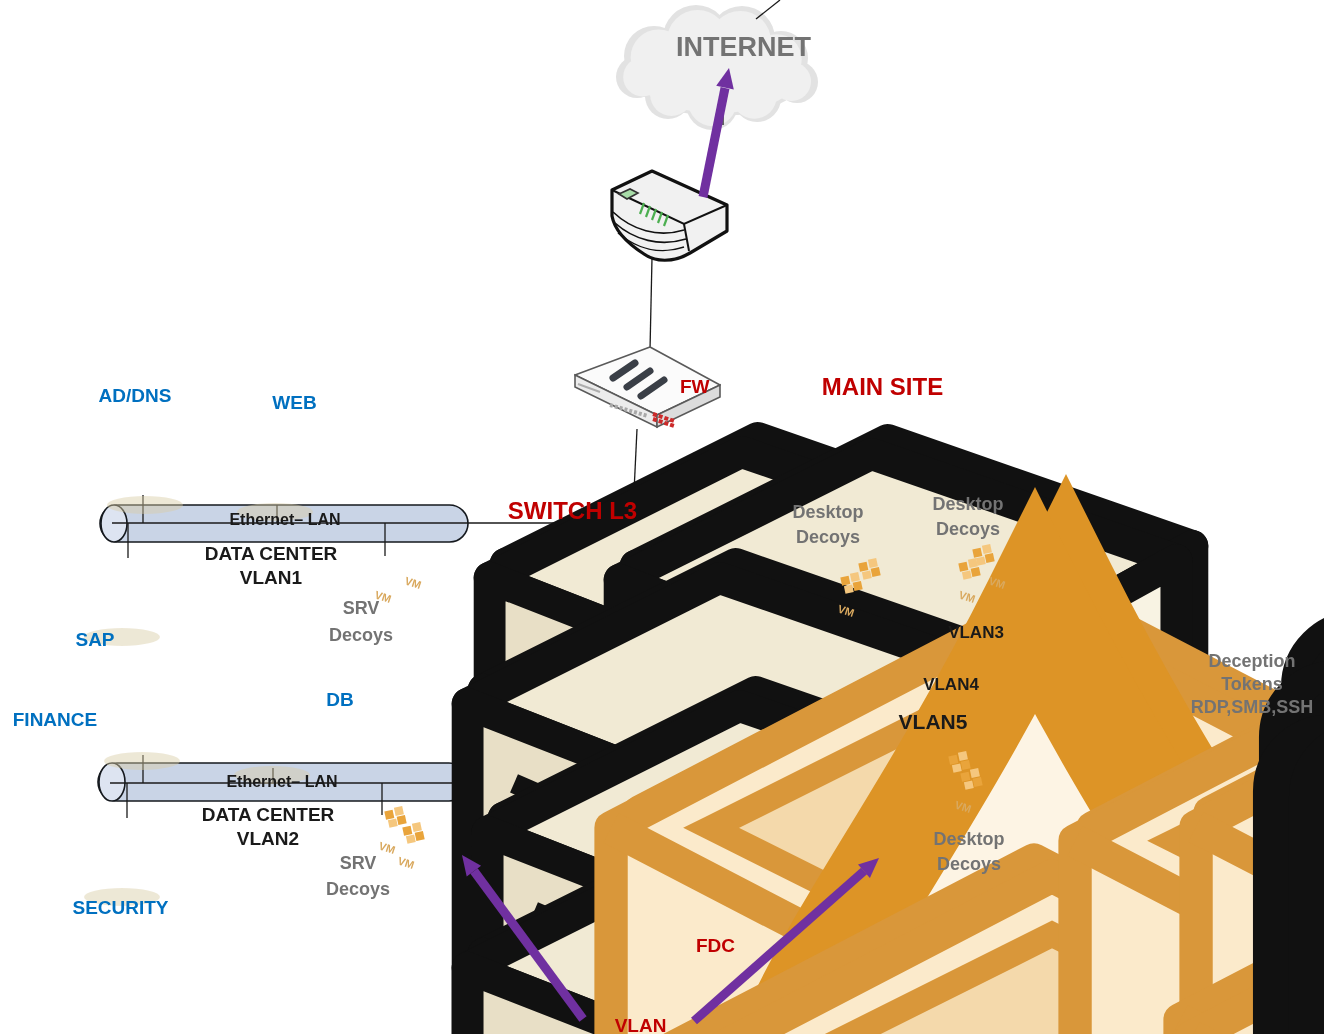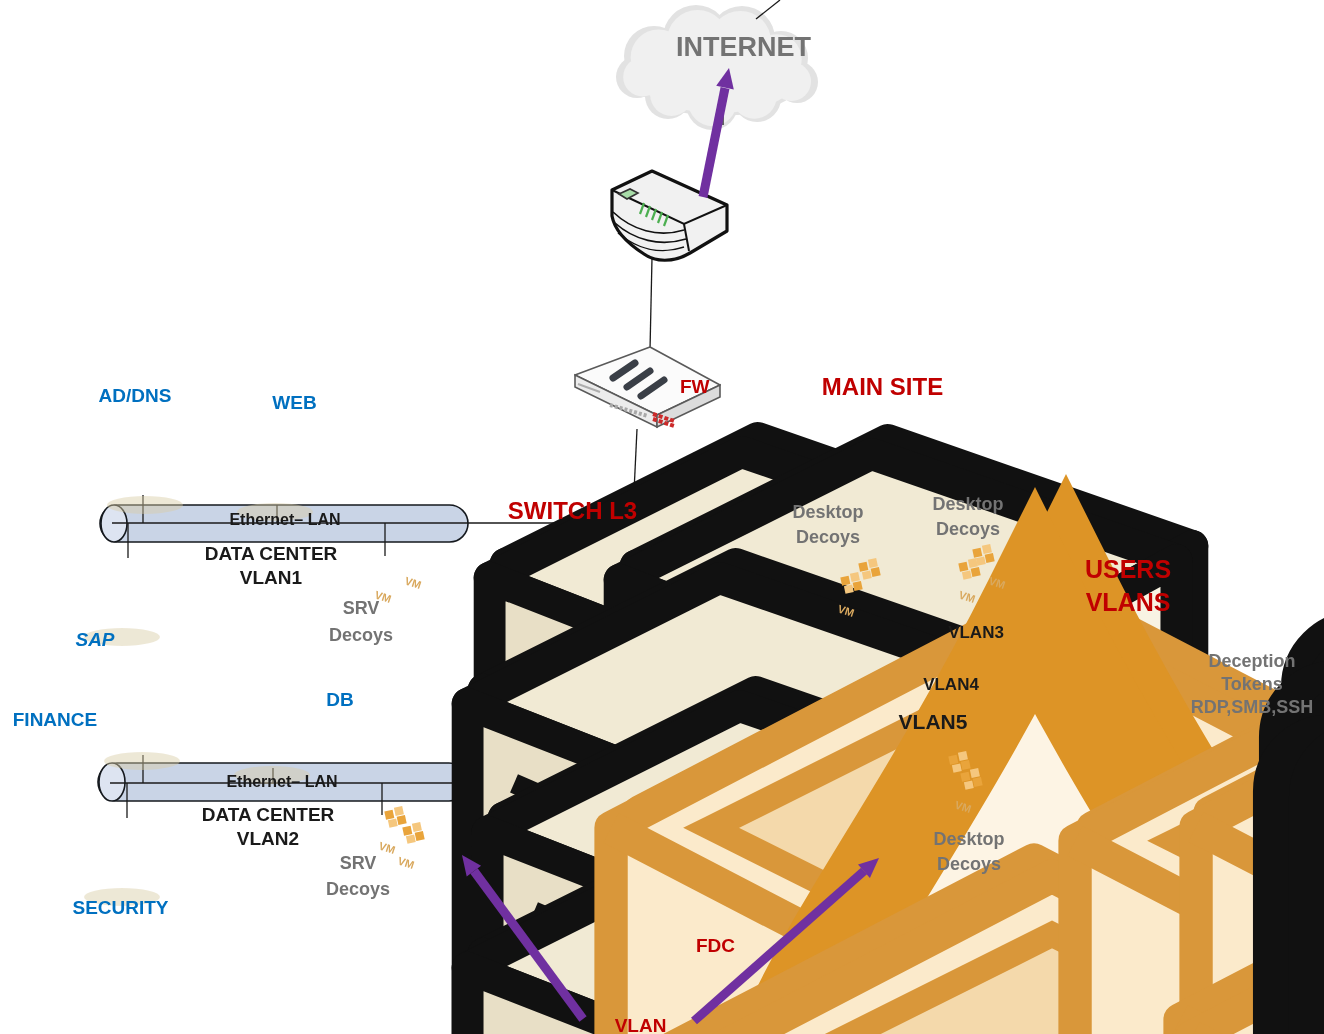--- a/index.html
+++ b/index.html
@@ -315,21 +315,21 @@
   </g>
 </svg>
 
 <div class="lbl green" style="left:656px;top:32px;width:175px;font-size:27px;">INTERNET</div>
 <div class="lbl red left" style="left:680px;top:340px;width:60px;font-size:19px;">FW</div>
 <div class="lbl red" style="left:800px;top:337px;width:165px;font-size:24px;">MAIN SITE</div>
 <div class="lbl red" style="left:505px;top:461px;width:135px;font-size:24px;">SWITCH L3</div>
 
 <div class="lbl blue" style="left:85px;top:385px;width:100px;font-size:19px;">AD/DNS</div>
 <div class="lbl blue" style="left:262px;top:392px;width:65px;font-size:19px;">WEB</div>
-<div class="lbl blue" style="left:60px;top:629px;width:70px;font-size:19px;font-style:italic;">SAP</div>
+<div class="lbl blue" style="left:60px;top:629px;width:70px;font-size:19px;">SAP</div>
 <div class="lbl blue" style="left:5px;top:709px;width:100px;font-size:19px;">FINANCE</div>
 <div class="lbl blue" style="left:315px;top:689px;width:50px;font-size:19px;">DB</div>
 <div class="lbl blue" style="left:58px;top:897px;width:125px;font-size:19px;">SECURITY</div>
 
 <div class="lbl black" style="left:210px;top:511px;width:150px;font-size:16px;">Ethernet– LAN</div>
 <div class="lbl black" style="left:186px;top:542px;width:170px;font-size:19px;line-height:24px;">
   <div>DATA CENTER</div>
   <div>VLAN1</div>
 </div>
 <div class="lbl green" style="left:316px;top:595px;width:90px;font-size:18px;line-height:27px;">
@@ -353,24 +353,20 @@
 </div>
 <div class="lbl green" style="left:912px;top:492px;width:112px;font-size:18px;line-height:25px;">
   <div>Desktop</div>
   <div>Decoys</div>
 </div>
 <div class="lbl green" style="left:913px;top:827px;width:112px;font-size:18px;line-height:25px;">
   <div>Desktop</div>
   <div>Decoys</div>
 </div>
 
-<div class="lbl red" style="left:1058px;top:517px;width:140px;font-size:25px;line-height:33px;">
-  <div>USERS</div>
-  <div>VLANS</div>
-</div>
 
 <div class="lbl green" style="left:1178px;top:650px;width:148px;font-size:18px;line-height:23px;">
   <div>Deception</div>
   <div>Tokens</div>
   <div>RDP,SMB,SSH</div>
 </div>
 
 <div class="lbl black" style="left:937px;top:623px;width:78px;font-size:17px;">VLAN3</div>
 <div class="lbl black" style="left:912px;top:675px;width:78px;font-size:17px;">VLAN4</div>
 <div class="lbl black" style="left:894px;top:710px;width:78px;font-size:21px;">VLAN5</div>

